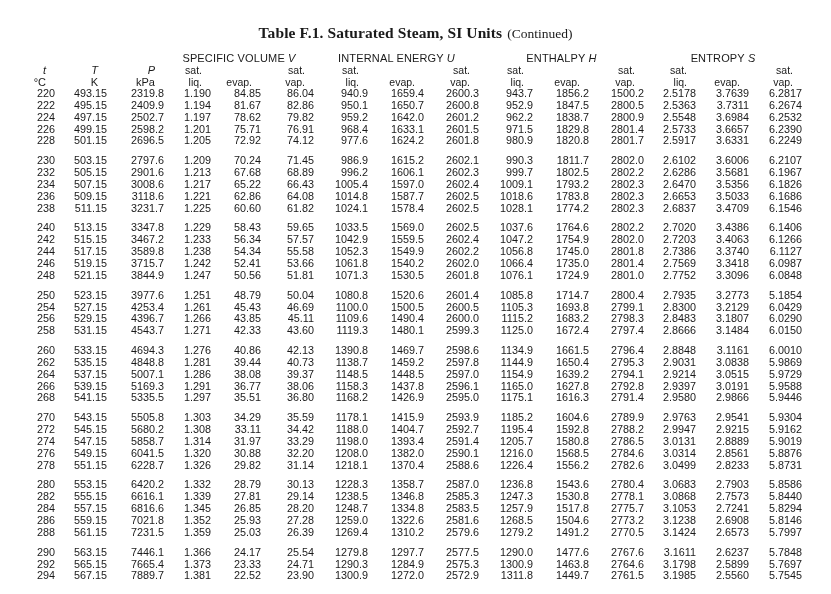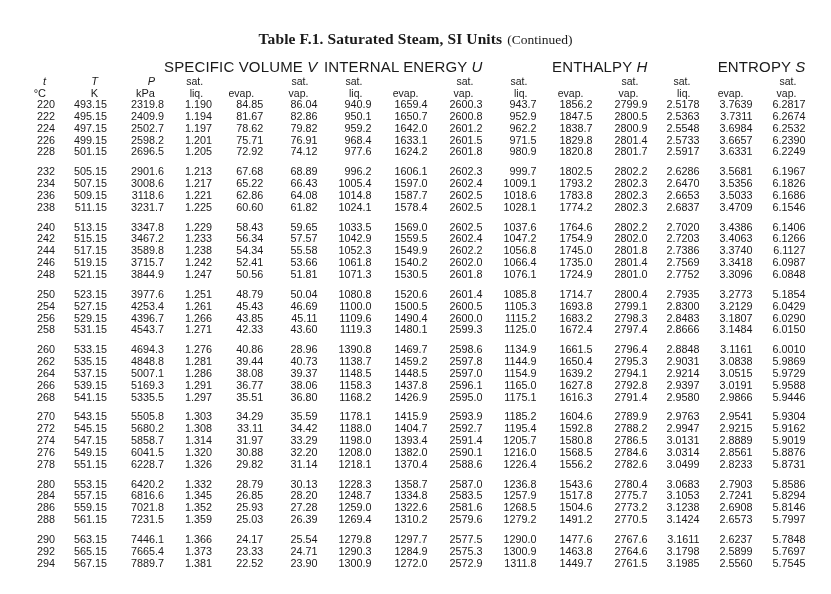--- a/index.html
+++ b/index.html
@@ -17,21 +17,21 @@
   .page {
     position: relative;
     width: 831px;
     height: 594px;
     box-sizing: border-box;
   }
 
   
   .title-row {
     text-align: center;
-    padding-top: 30px;
+    padding-top: 24px;
     white-space: nowrap;
   }
   .title-main {
     font-family: "Liberation Serif", serif;
     font-weight: bold;
     font-size: 15.5px;
     letter-spacing: 0.1px;
   }
   .title-cont {
     font-family: "Liberation Serif", serif;
@@ -63,22 +63,22 @@
   col.c-ue   { width: 56px; }
   col.c-uv   { width: 55px; }
   col.c-hl   { width: 54px; }
   col.c-he   { width: 56px; }
   col.c-hv   { width: 55px; }
   col.c-sl   { width: 52px; }
   col.c-se   { width: 53px; }
   col.c-sv   { width: 53px; }
 
   .grp-head {
-    text-align: right;
-    font-size: 15px;
+    text-align: center;
+    font-size: 11px;
     letter-spacing: 0.15px;
     padding-bottom: 9px;
     white-space: nowrap;
   }
   .grp-head .var {
     font-style: italic;
   }
 
   .sub-top, .sub-bot {
     font-size: 10.5px;
@@ -193,21 +193,21 @@
             <td class="num">493.15</td>
             <td class="num">2319.8</td>
             <td class="num">1.190</td>
             <td class="num">84.85</td>
             <td class="num">86.04</td>
             <td class="num">940.9</td>
             <td class="num">1659.4</td>
             <td class="num">2600.3</td>
             <td class="num">943.7</td>
             <td class="num">1856.2</td>
-            <td class="num">2799.9</td>
+            <td class="num">1500.2</td>
             <td class="num">2.5178</td>
             <td class="num">3.7639</td>
             <td class="num">6.2817</td>
           </tr>
           <tr>
             <td class="num">222</td>
             <td class="num">495.15</td>
             <td class="num">2409.9</td>
             <td class="num">1.194</td>
             <td class="num">81.67</td>
@@ -270,20 +270,37 @@
             <td class="num">1820.8</td>
             <td class="num">2801.7</td>
             <td class="num">2.5917</td>
             <td class="num">3.6331</td>
             <td class="num">6.2249</td>
           </tr>
           <tr class="blockgap">
             <td colspan="15"></td>
           </tr>
           <tr>
+            <td class="num">230</td>
+            <td class="num">503.15</td>
+            <td class="num">2797.6</td>
+            <td class="num">1.209</td>
+            <td class="num">70.24</td>
+            <td class="num">71.45</td>
+            <td class="num">986.9</td>
+            <td class="num">1615.2</td>
+            <td class="num">2602.1</td>
+            <td class="num">990.3</td>
+            <td class="num">1811.7</td>
+            <td class="num">2802.0</td>
+            <td class="num">2.6102</td>
+            <td class="num">3.6006</td>
+            <td class="num">6.2107</td>
+          </tr>
+          <tr>
             <td class="num">232</td>
             <td class="num">505.15</td>
             <td class="num">2901.6</td>
             <td class="num">1.213</td>
             <td class="num">67.68</td>
             <td class="num">68.89</td>
             <td class="num">996.2</td>
             <td class="num">1606.1</td>
             <td class="num">2602.3</td>
             <td class="num">999.7</td>
@@ -505,21 +522,21 @@
           </tr>
           <tr class="blockgap">
             <td colspan="15"></td>
           </tr>
           <tr>
             <td class="num">260</td>
             <td class="num">533.15</td>
             <td class="num">4694.3</td>
             <td class="num">1.276</td>
             <td class="num">40.86</td>
-            <td class="num">28.96</td>
+            <td class="num">42.13</td>
             <td class="num">1390.8</td>
             <td class="num">1469.7</td>
             <td class="num">2598.6</td>
             <td class="num">1134.9</td>
             <td class="num">1661.5</td>
             <td class="num">2796.4</td>
             <td class="num">2.8848</td>
             <td class="num">3.1161</td>
             <td class="num">6.0010</td>
           </tr>
@@ -693,20 +710,37 @@
             <td class="num">1358.7</td>
             <td class="num">2587.0</td>
             <td class="num">1236.8</td>
             <td class="num">1543.6</td>
             <td class="num">2780.4</td>
             <td class="num">3.0683</td>
             <td class="num">2.7903</td>
             <td class="num">5.8586</td>
           </tr>
           <tr>
+            <td class="num">282</td>
+            <td class="num">555.15</td>
+            <td class="num">6616.1</td>
+            <td class="num">1.339</td>
+            <td class="num">27.81</td>
+            <td class="num">29.14</td>
+            <td class="num">1238.5</td>
+            <td class="num">1346.8</td>
+            <td class="num">2585.3</td>
+            <td class="num">1247.3</td>
+            <td class="num">1530.8</td>
+            <td class="num">2778.1</td>
+            <td class="num">3.0868</td>
+            <td class="num">2.7573</td>
+            <td class="num">5.8440</td>
+          </tr>
+          <tr>
             <td class="num">284</td>
             <td class="num">557.15</td>
             <td class="num">6816.6</td>
             <td class="num">1.345</td>
             <td class="num">26.85</td>
             <td class="num">28.20</td>
             <td class="num">1248.7</td>
             <td class="num">1334.8</td>
             <td class="num">2583.5</td>
             <td class="num">1257.9</td>

